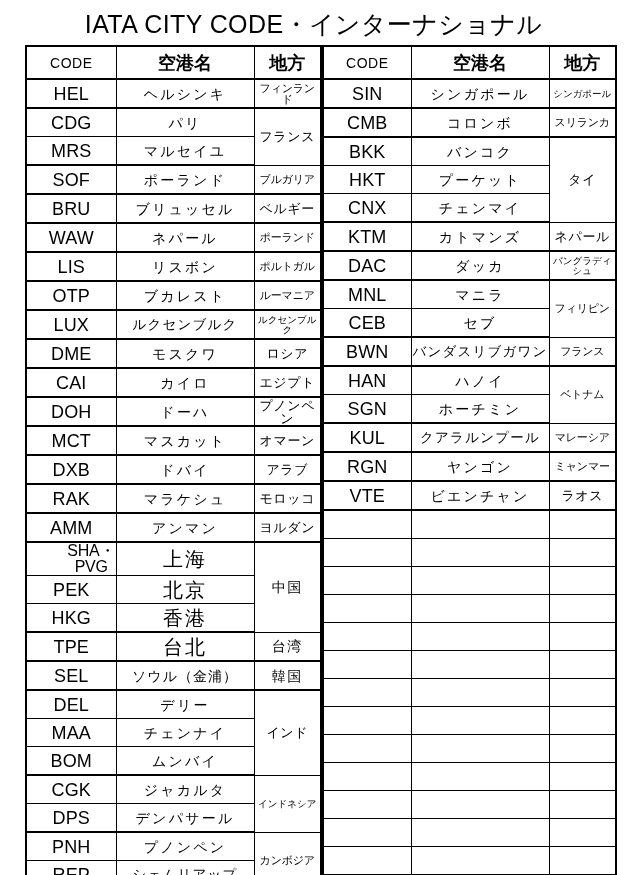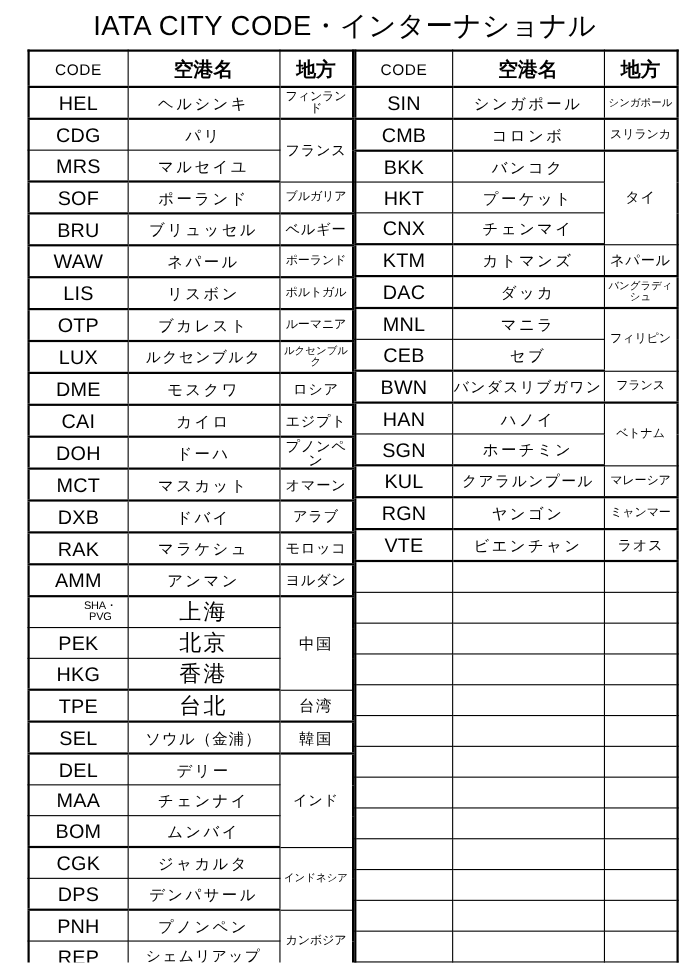--- a/index.html
+++ b/index.html
@@ -100,21 +100,21 @@
   }
 
   tr.data-row td { height: 27px; }
 
   td.code {
     font-size: 18px;
     letter-spacing: 0.2px;
     line-height: 1;
   }
   td.code.narrow {
-    font-size: 10px;
+    font-size: 16px;
     letter-spacing: -0.2px;
     padding-left: 40px;
   }
 
   td.airport {
     font-size: 14px;
     letter-spacing: 2.2px;
     line-height: 1;
   }
   td.airport.sq {

